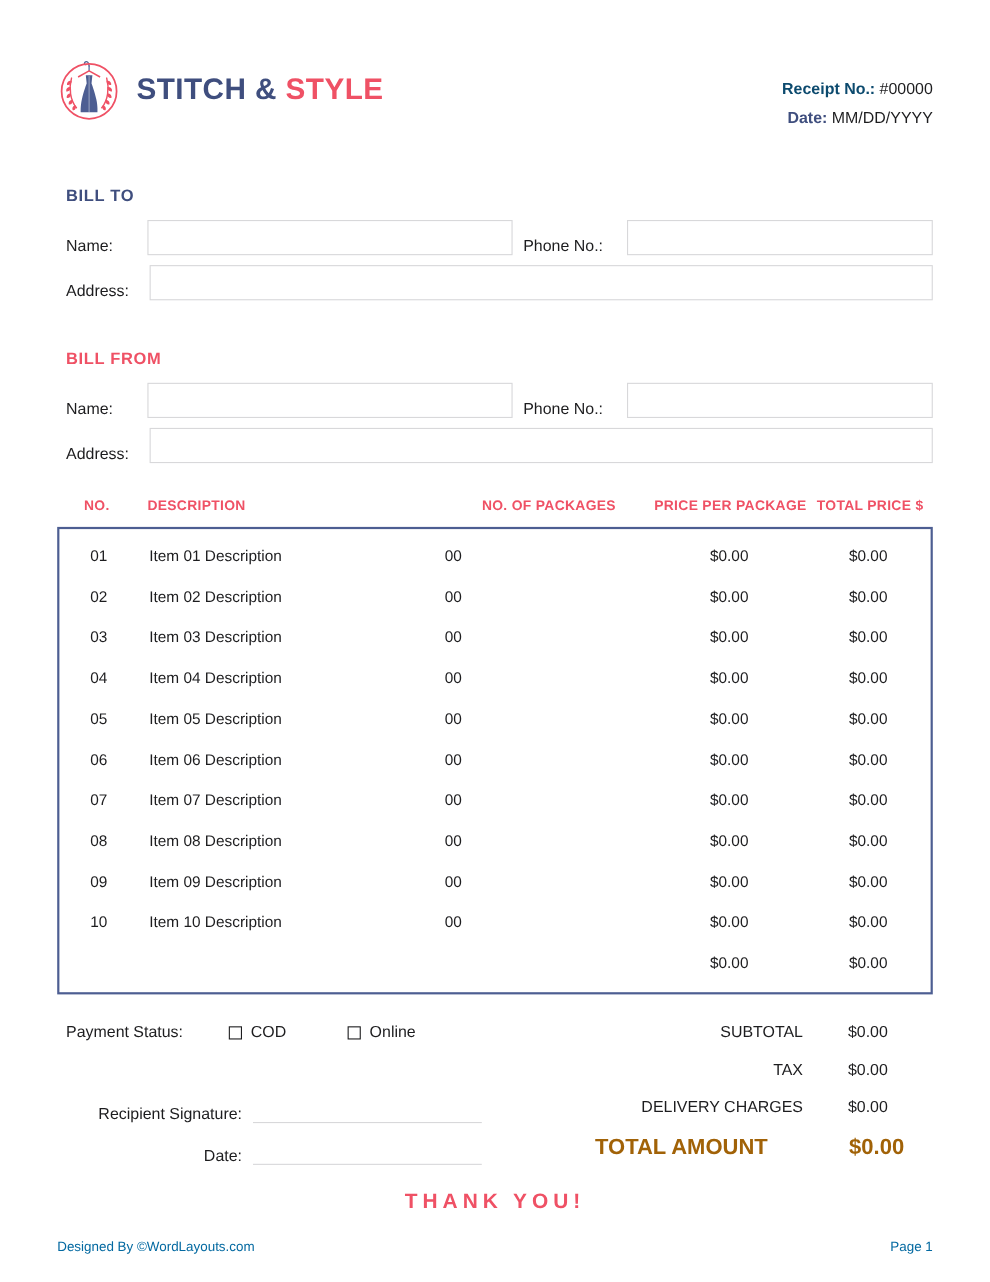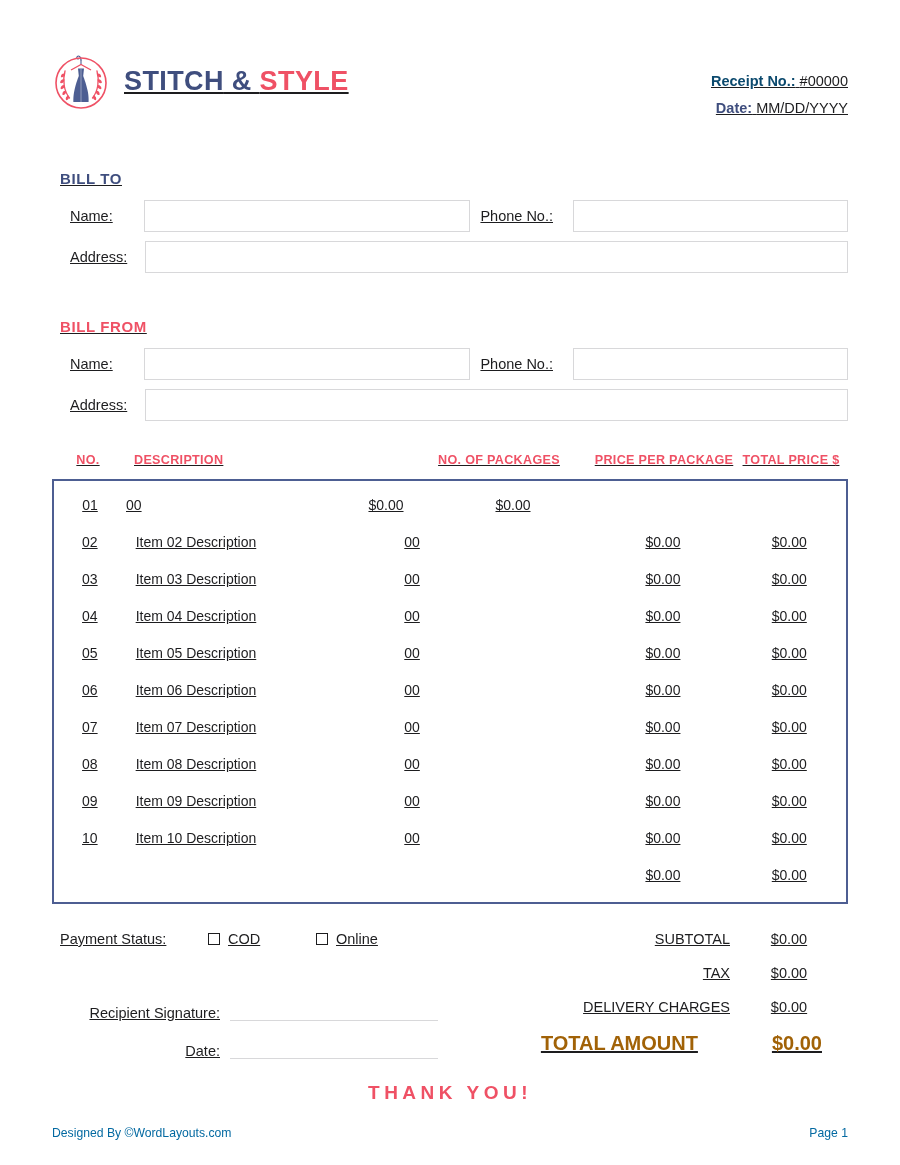--- a/index.html
+++ b/index.html
@@ -16,21 +16,20 @@
     position: relative;
     overflow: hidden;
   }
 
   .page {
     width: 900px;
     height: 1165px;
     position: relative;
     background: #ffffff;
     padding: 0 52px;
-    text-decoration: underline;
   }
 
   
   .header {
     display: flex;
     align-items: flex-start;
     justify-content: space-between;
     padding-top: 50px;
   }
 
@@ -71,23 +70,22 @@
     letter-spacing: 0.6px;
   }
   .title-navy { color: #3F4E7E; }
   .title-red  { color: #EF5165; }
 
   .bill-to-title   { margin-top: 48px; margin-left: 8px; }
   .bill-from-title { margin-top: 45px; margin-left: 8px; }
 
   .field-row {
     display: flex;
-    align-items: center;
+    align-items: flex-end;
     margin-top: 13px;
-    margin-left: 10px;
   }
   .field-row.second { margin-top: 9px; }
 
   .field-label {
     font-size: 14.5px;
     color: #1d1d1f;
     white-space: nowrap;
     margin-left: 8px;
   }
   .field-label.name-lbl  { width: 76px; }
@@ -323,20 +321,21 @@
       <div class="c-no">NO.</div>
       <div class="c-desc">DESCRIPTION</div>
       <div class="c-pkg">NO. OF PACKAGES</div>
       <div class="c-ppp">PRICE PER PACKAGE</div>
       <div class="c-tot">TOTAL PRICE $</div>
     </div>
 
     <div class="items-box">
       <div class="row">
         <div class="c-no">01</div>
+        <div class="c-desc">Item 01 Description</div>
         <div class="c-pkg">00</div>
         <div class="c-ppp">$0.00</div>
         <div class="c-tot">$0.00</div>
       </div>
       <div class="row">
         <div class="c-no">02</div>
         <div class="c-desc">Item 02 Description</div>
         <div class="c-pkg">00</div>
         <div class="c-ppp">$0.00</div>
         <div class="c-tot">$0.00</div>

